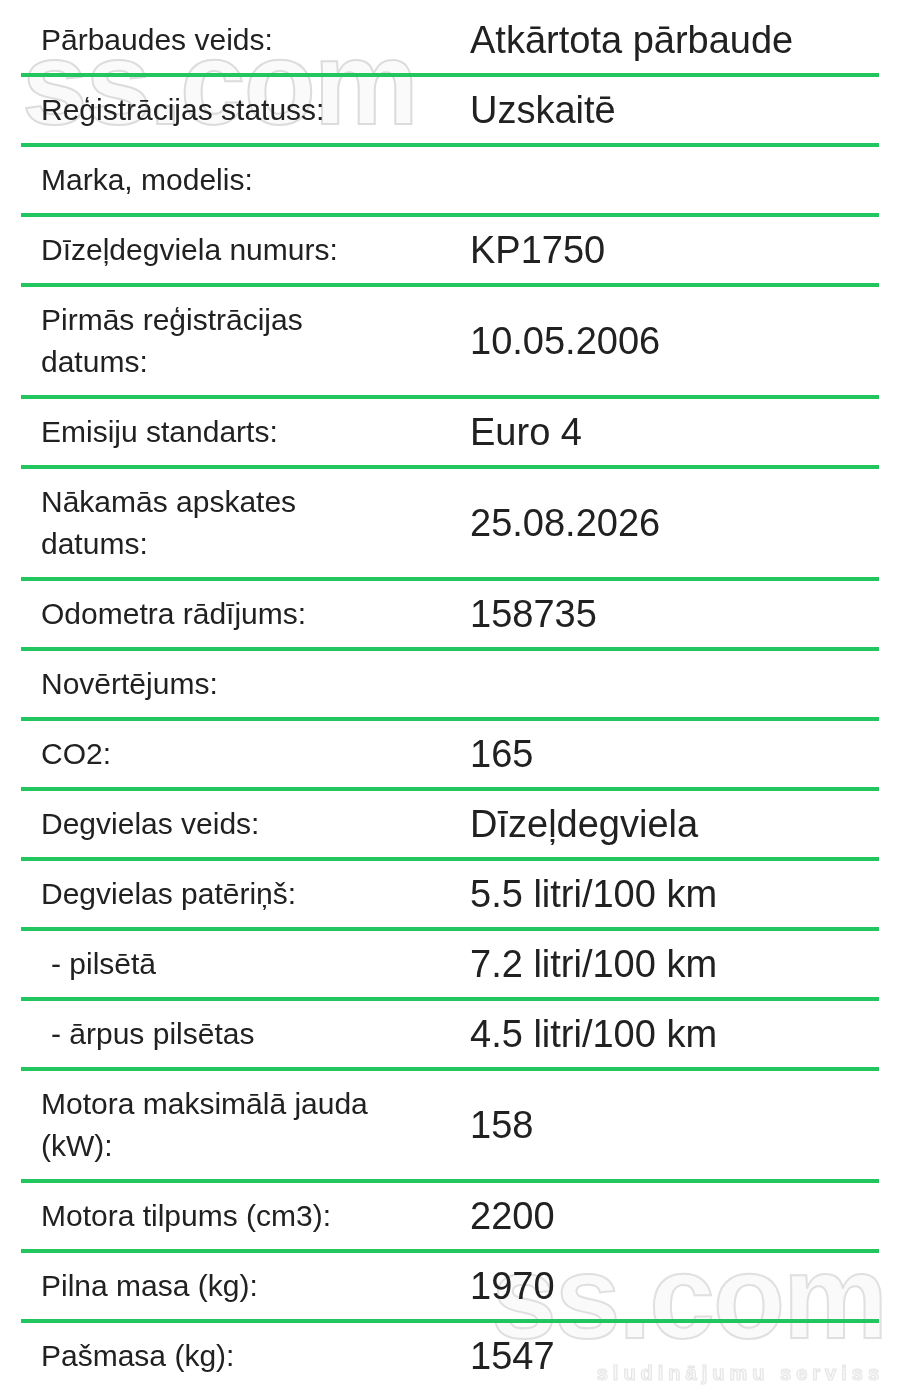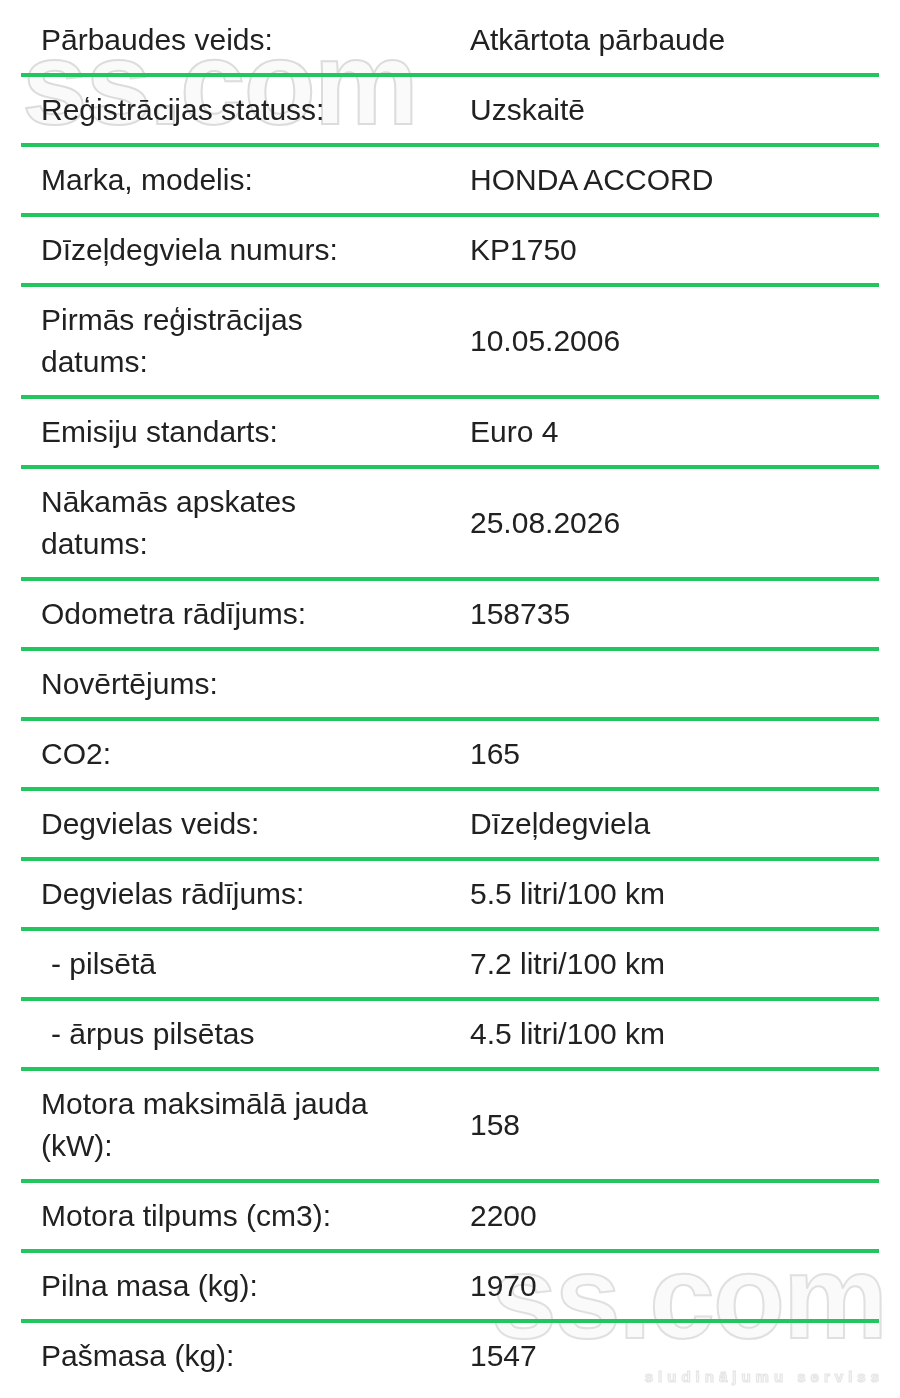--- a/index.html
+++ b/index.html
@@ -24,21 +24,21 @@
     pointer-events: none;
     line-height: 1;
     white-space: nowrap;
   }
   .wm-top    { top: 24px;  left: 22px;  font-size: 118px; -webkit-text-stroke-color: #dcdcdc; }
   .wm-bottom { bottom: 42px; right: 14px; font-size: 118px; text-align: right; }
   .wm-tagline {
     position: absolute;
     bottom: 13px; right: 16px;
     z-index: 0;
-    font-size: 15px;
+    font-size: 20px;
     font-weight: bold;
     letter-spacing: 5px;
     color: rgba(0,0,0,0.02);
     -webkit-text-stroke: 1.2px #e6e6e6;
     pointer-events: none;
     white-space: nowrap;
   }
 
   
   .info-table {
@@ -58,21 +58,21 @@
     flex: 0 0 449px;
     padding-left: 20px;
     font-size: 30px;
     line-height: 42px;
   }
   .cell-label .txt { display: block; max-width: 365px; }
   .row.sub .cell-label { padding-left: 30px; }
   .cell-value {
     flex: 1 1 auto;
     max-width: 400px;
-    font-size: 30px;
+    font-size: 38px;
     line-height: 42px;
   }
 </style>
 </head>
 <body>
 
 <div class="wm wm-top">ss.com</div>
 <div class="wm wm-bottom">ss.com</div>
 <div class="wm-tagline">sludinājumu serviss</div>
 
@@ -89,21 +89,20 @@
     <div class="cell-label">
         <span class="txt">Reģistrācijas statuss:</span>
       </div>
     <div class="cell-value">Uzskaitē</div>
   </div>
 
   <div class="row">
     <div class="cell-label">
         <span class="txt">Marka, modelis:</span>
       </div>
-    <div class="cell-value">HONDA ACCORD</div>
   </div>
 
   <div class="row">
     <div class="cell-label">
         <span class="txt">Dīzeļdegviela numurs:</span>
       </div>
     <div class="cell-value">KP1750</div>
   </div>
 
   <div class="row">
@@ -149,21 +148,21 @@
 
   <div class="row">
     <div class="cell-label">
         <span class="txt">Degvielas veids:</span>
       </div>
     <div class="cell-value">Dīzeļdegviela</div>
   </div>
 
   <div class="row">
     <div class="cell-label">
-        <span class="txt">Degvielas rādījums:</span>
+        <span class="txt">Degvielas patēriņš:</span>
       </div>
     <div class="cell-value">5.5 litri/100 km</div>
   </div>
 
   <div class="row sub">
     <div class="cell-label">
         <span class="txt">- pilsētā</span>
       </div>
     <div class="cell-value">7.2 litri/100 km</div>
   </div>

